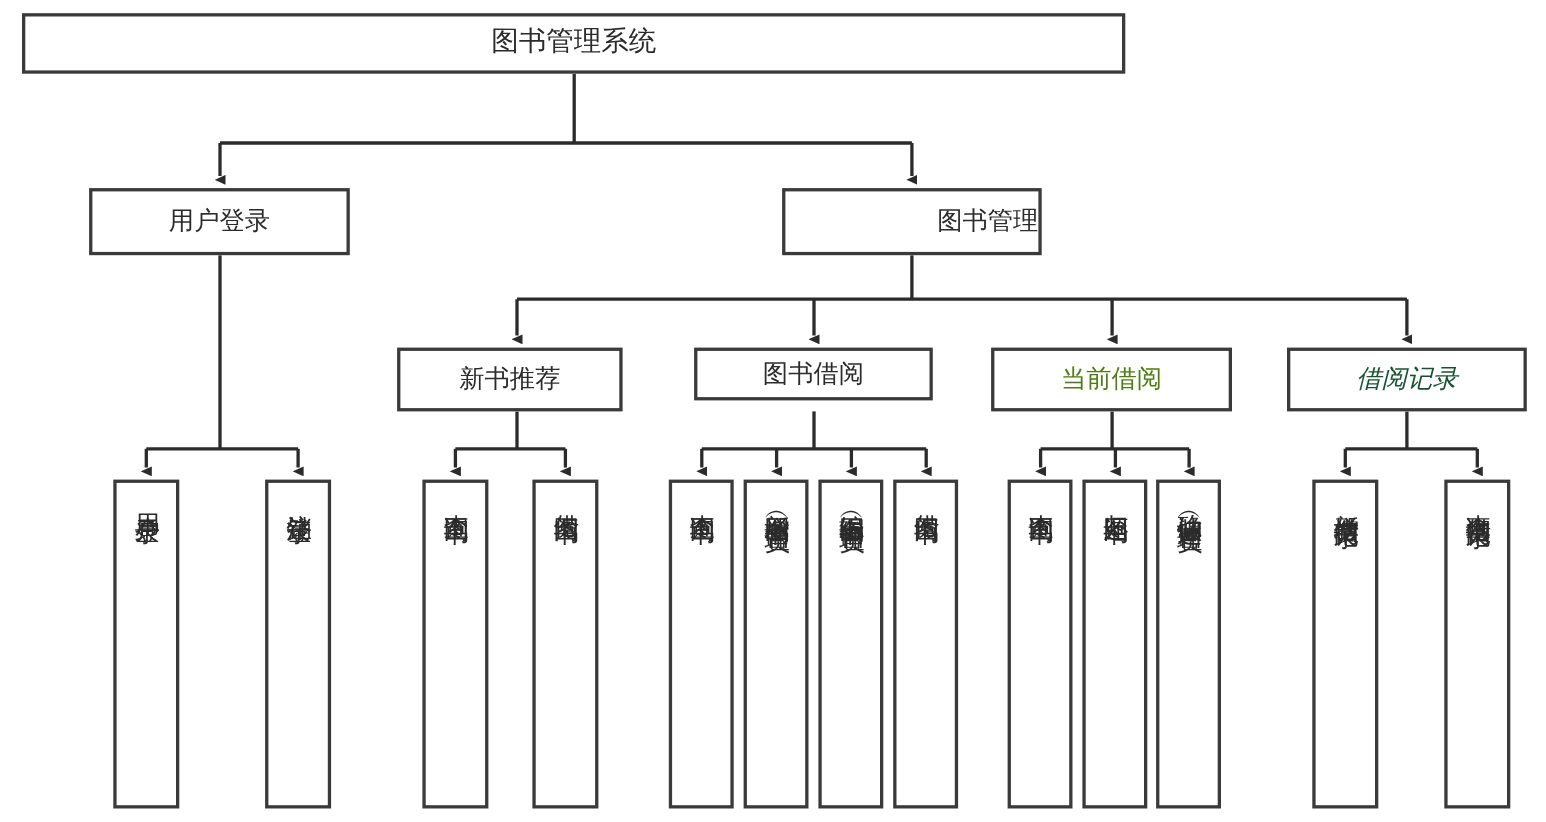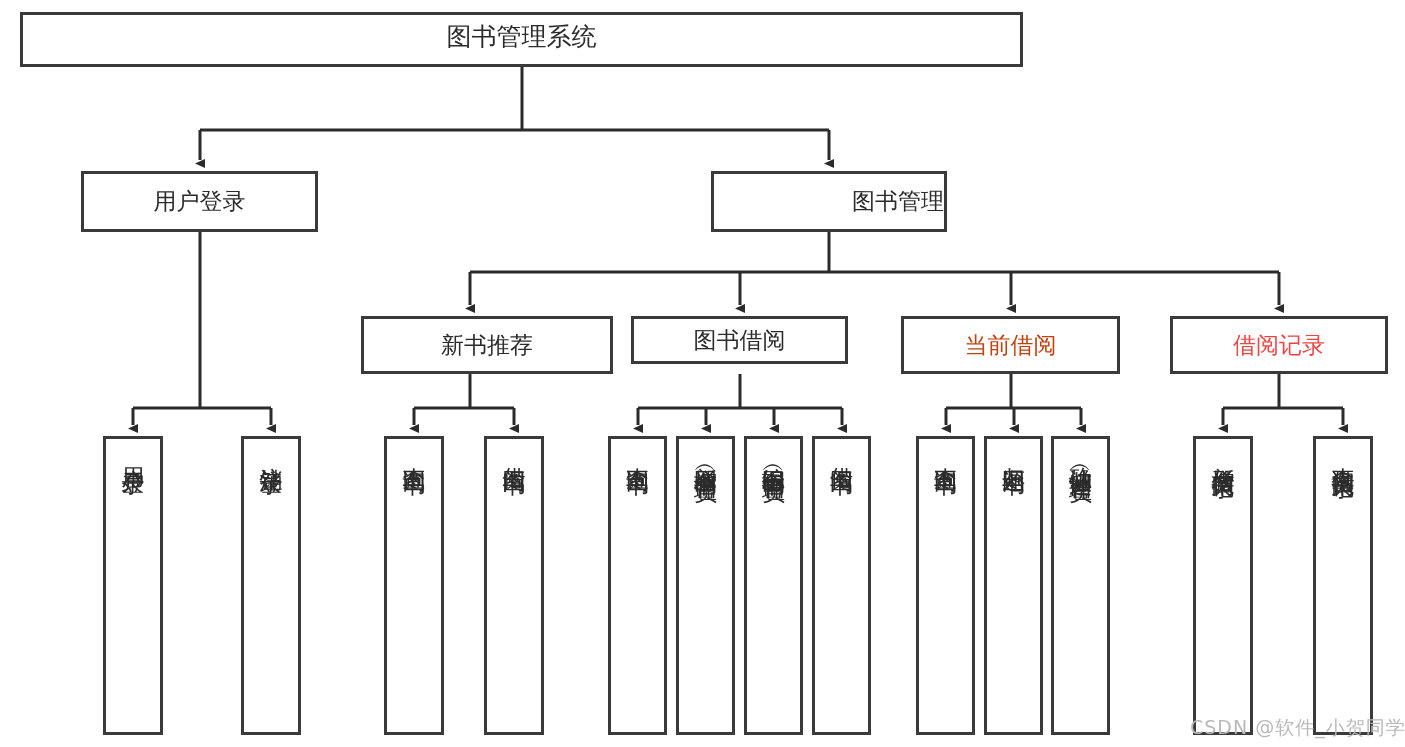--- a/index.html
+++ b/index.html
@@ -71,31 +71,31 @@
   <div id="node-layer">
       <div class="node level-1 h" style="left: 20px; top: 12px; width: 1003px; height: 55px; border-color: rgb(58, 58, 58); background: rgb(255, 255, 255); font-family: Liberation Mono, monospace;">
         <span class="node-label" style="color: rgb(43, 43, 43);">图书管理系统</span>
       </div>
       <div class="node level-2 h" style="left: 81px; top: 171px; width: 237px; height: 61px; border-color: rgb(58, 58, 58); background: rgb(255, 255, 255);">
         <span class="node-label" style="color: rgb(43, 43, 43);">用户登录</span>
       </div>
       <div class="node level-2 h" style="left: 711px; top: 171px; width: 236px; height: 61px; border-color: rgb(58, 58, 58); background: rgb(255, 255, 255); justify-content: flex-end;">
         <span class="node-label" style="color: rgb(43, 43, 43);">图书管理</span>
       </div>
-      <div class="node level-3 h" style="left: 361px; top: 316px; width: 252px; height: 58px; border-color: rgb(58, 58, 58); background: rgb(255, 255, 255);">
+      <div class="node level-3 h" style="left: 361px; top: 316px; width: 205px; height: 58px; border-color: rgb(58, 58, 58); background: rgb(255, 255, 255);">
         <span class="node-label" style="color: rgb(43, 43, 43);">新书推荐</span>
       </div>
       <div class="node level-3 h" style="left: 631px; top: 316px; width: 217px; height: 48px; border-color: rgb(58, 58, 58); background: rgb(255, 255, 255);">
         <span class="node-label" style="color: rgb(43, 43, 43);">图书借阅</span>
       </div>
       <div class="node level-3 h" style="left: 901px; top: 316px; width: 219px; height: 58px; border-color: rgb(58, 58, 58); background: rgb(255, 255, 255);">
-        <span class="node-label" style="color: #c2410c;">当前借阅</span>
+        <span class="node-label" style="color: #4d7c0f;">当前借阅</span>
       </div>
       <div class="node level-3 h" style="left: 1170px; top: 316px; width: 218px; height: 58px; border-color: rgb(58, 58, 58); background: rgb(255, 255, 255);">
-        <span class="node-label" style="color: #ef4444;">借阅记录</span>
+        <span class="node-label" style="color: #14532d; font-style: italic;">借阅记录</span>
       </div>
       <div class="node level-4 v" style="left: 103px; top: 436px; width: 60px; height: 299px; border-color: rgb(58, 58, 58); background: rgb(255, 255, 255);">
         <span class="node-label" style="color: rgb(43, 43, 43);">用户登录</span>
       </div>
       <div class="node level-4 v" style="left: 241px; top: 436px; width: 60px; height: 299px; border-color: rgb(58, 58, 58); background: rgb(255, 255, 255);">
         <span class="node-label" style="color: rgb(43, 43, 43);">注销登录</span>
       </div>
       <div class="node level-4 v" style="left: 384px; top: 436px; width: 60px; height: 299px; border-color: rgb(58, 58, 58); background: rgb(255, 255, 255);">
         <span class="node-label" style="color: rgb(43, 43, 43);">查询图书</span>
       </div>
@@ -123,14 +123,13 @@
       <div class="node level-4 v" style="left: 1051px; top: 436px; width: 59px; height: 299px; border-color: rgb(58, 58, 58); background: rgb(255, 255, 255);">
         <span class="node-label" style="color: rgb(43, 43, 43);">确认归还（管理员）</span>
       </div>
       <div class="node level-4 v" style="left: 1193px; top: 436px; width: 60px; height: 299px; border-color: rgb(58, 58, 58); background: rgb(255, 255, 255);">
         <span class="node-label" style="color: rgb(43, 43, 43);">新增借阅记录</span>
       </div>
       <div class="node level-4 v" style="left: 1313px; top: 436px; width: 60px; height: 299px; border-color: rgb(58, 58, 58); background: rgb(255, 255, 255);">
         <span class="node-label" style="color: rgb(43, 43, 43);">查询借阅记录</span>
       </div>
     </div>
-  <div class="watermark" style="left: 1190px; top: 715px; color: rgb(185, 185, 185);">CSDN @软件_小贺同学</div>
 </div>
 
 </body></html>

